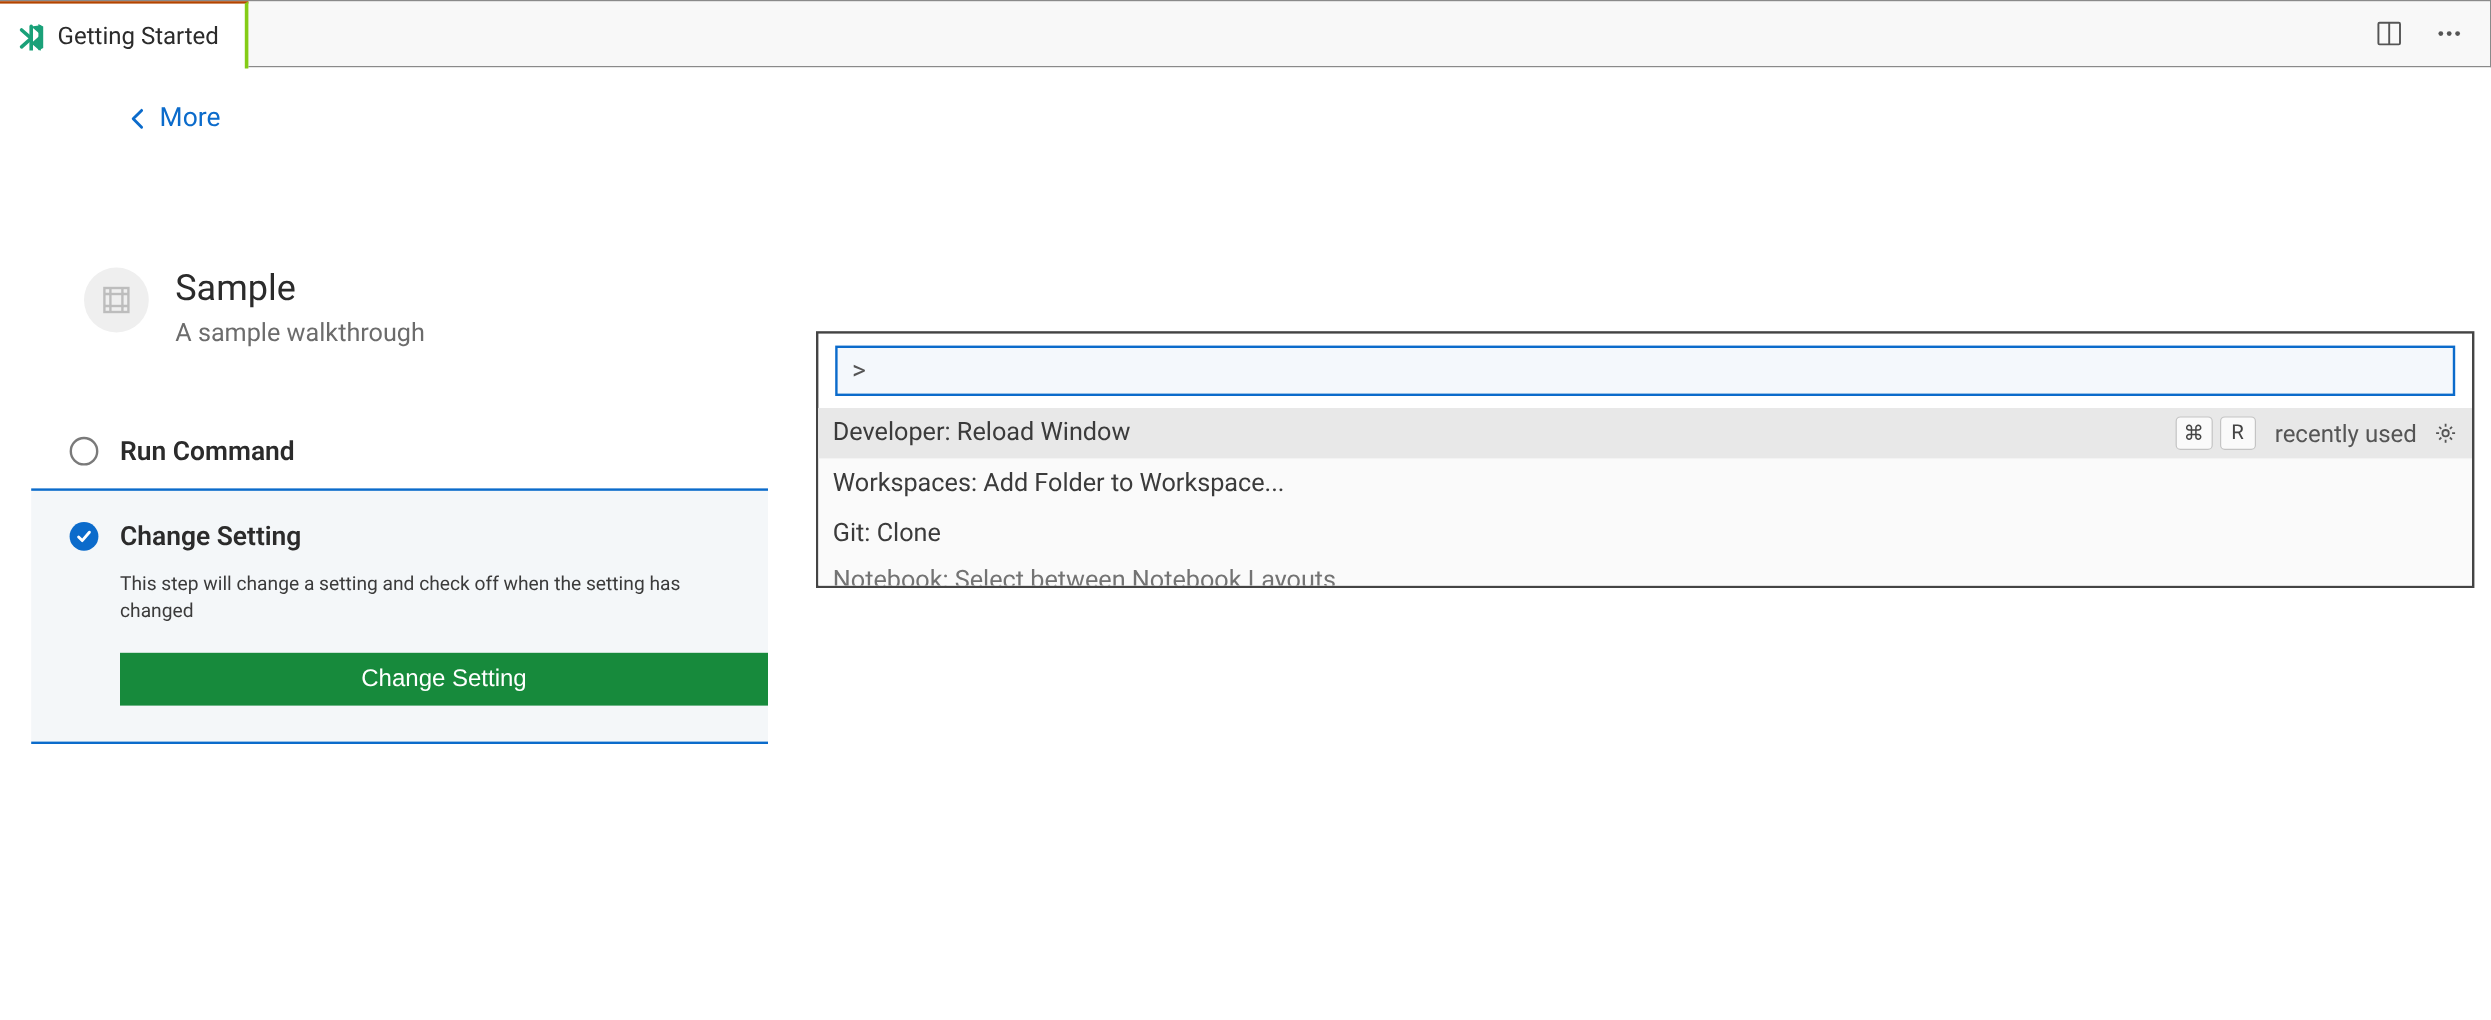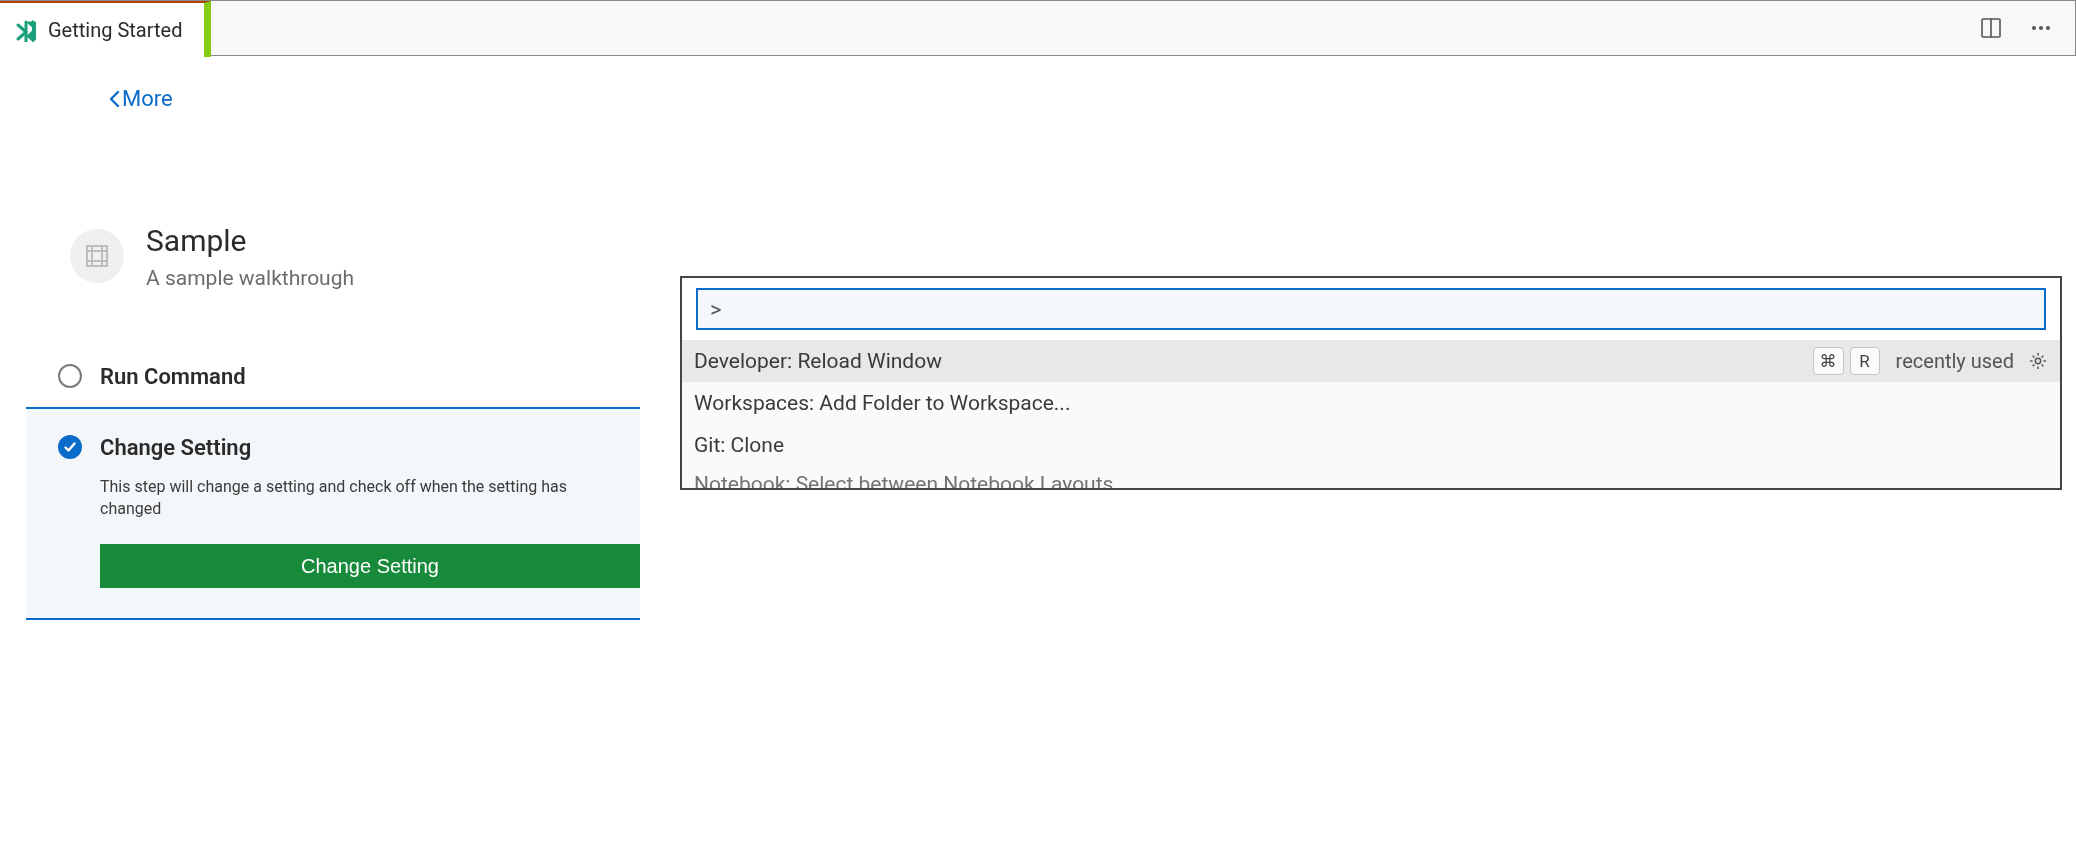--- a/index.html
+++ b/index.html
@@ -21,21 +21,21 @@
     border: 1px solid #8a8a8a;
     border-left: none;
   }
   .tab {
     display: flex;
     align-items: center;
     gap: 10px;
     padding: 0 22px 0 14px;
     background: #ffffff;
     border-top: 2px solid #b24400;
-    border-right: 7px solid #84cc16;
+    border-right: 3px solid #84cc16;
     height: 56px;
     font-size: 20px;
     color: #2b2b2b;
     position: relative;
     cursor: pointer;
   }
   .tab .icon { display:flex; align-items:center; }
   .tab-bar-actions {
     margin-left: auto;
     display: flex;
@@ -61,31 +61,31 @@
 
   
   .left {
     width: 640px;
     padding: 30px 0 0 0;
     position: relative;
   }
   .more-link {
     display: inline-flex;
     align-items: center;
-    gap: 0;
+    gap: 11px;
     color: #0b6bcb;
     font-size: 22px;
     padding-left: 108px;
     cursor: pointer;
   }
   .more-link .chev { display:flex; }
 
   .walkthrough-header {
     display: flex;
-    align-items: center;
+    align-items: flex-start;
     gap: 22px;
     margin-top: 110px;
     padding-left: 70px;
   }
   .walkthrough-icon {
     width: 54px;
     height: 54px;
     border-radius: 50%;
     background: #efefef;
     display: flex;

